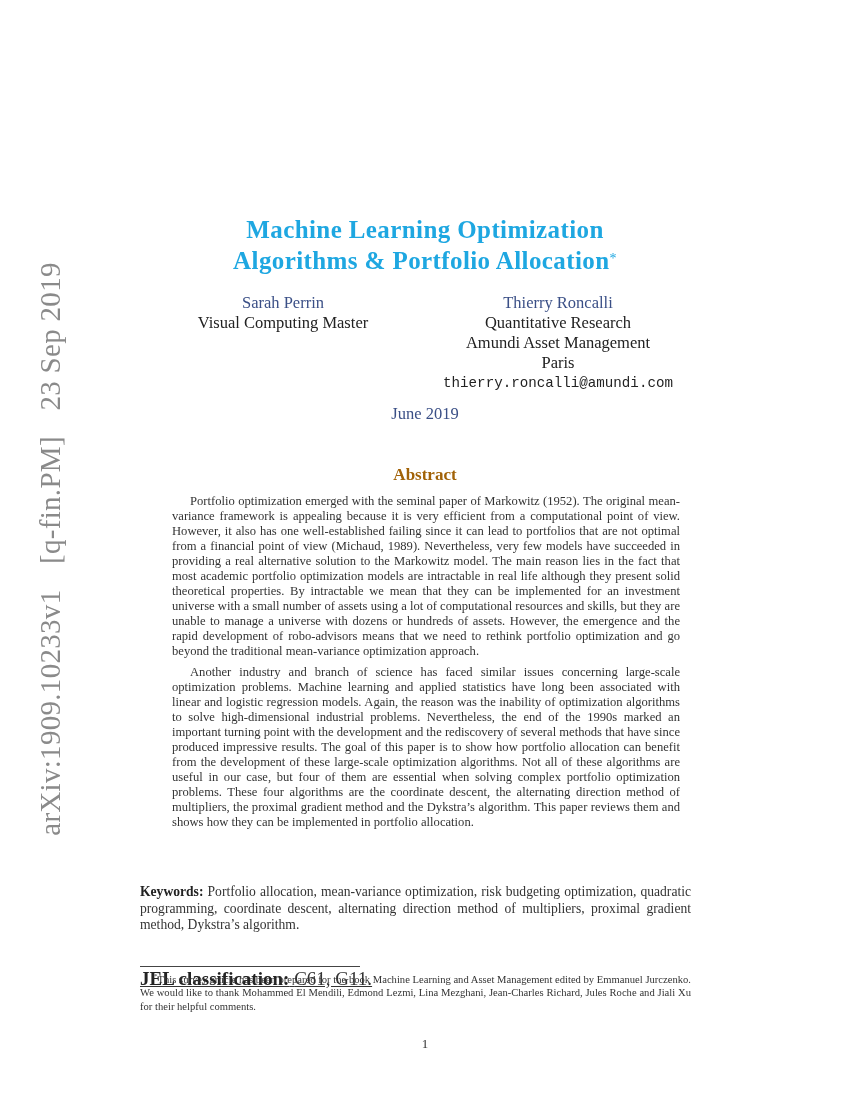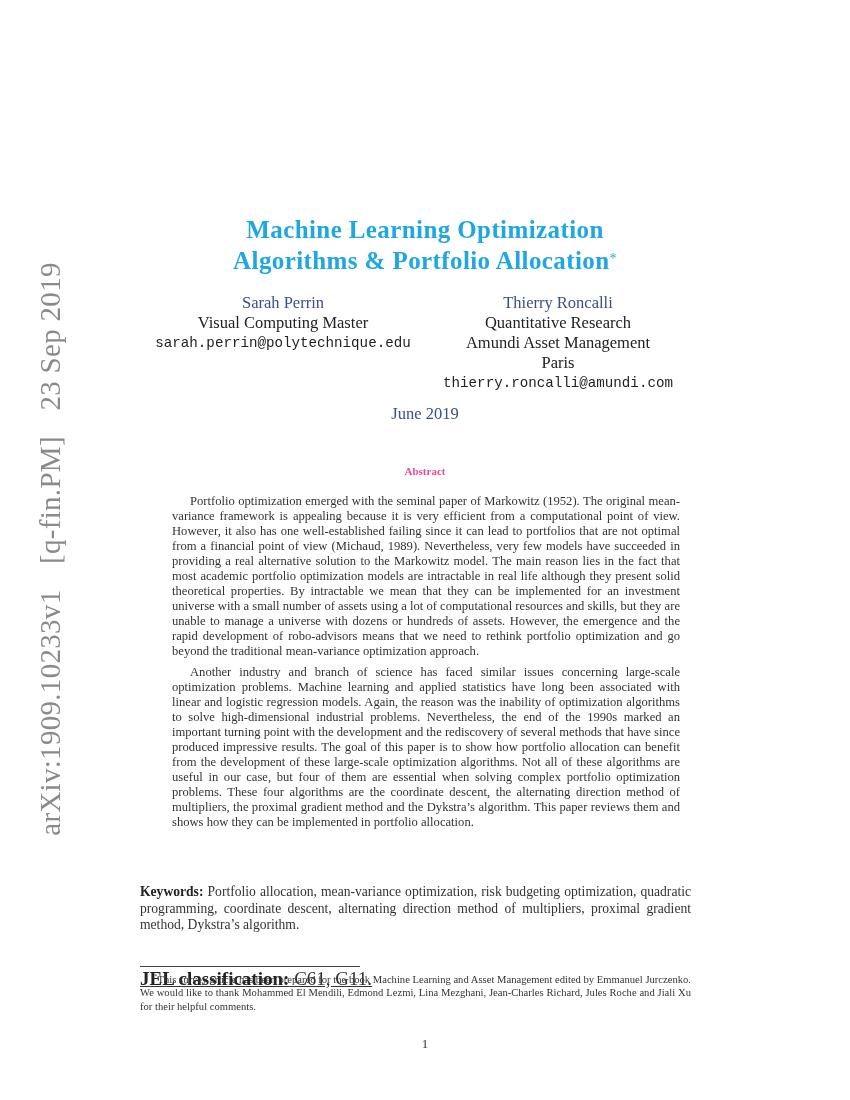--- a/index.html
+++ b/index.html
@@ -45,21 +45,21 @@
   .date {
     position: absolute; top: 404px; left: 0; right: 0;
     text-align: center;
     font-family: "Liberation Serif", "DejaVu Serif", serif;
     font-size: 16.5px; color: #3a4f86;
   }
   .abstract-head {
     position: absolute; top: 465px; left: 0; right: 0;
     text-align: center;
     font-family: "Liberation Serif", "DejaVu Serif", serif;
-    font-weight: bold; font-size: 11px; color: #ec4899;
+    font-weight: bold; font-size: 17px; color: #a16207;
   }
   .abstract {
     position: absolute; top: 488px; left: 166px; width: 520px;
     font-family: "Liberation Serif", "DejaVu Serif", serif;
     font-size: 12.6px; line-height: 15px;
     text-align: justify; color: #333;
     hyphens: auto;
   }
   .abstract p { margin: 6px; text-indent: 18px; }
   .abstract p + p { margin-top: 5px; }
@@ -105,21 +105,20 @@
 
 <div class="title">
   <div>Machine Learning Optimization</div>
   <div><span>Algorithms &amp; Portfolio Allocation</span><sup>*</sup></div>
 </div>
 
 <div class="authors">
   <div class="author a1">
     <div class="name">Sarah Perrin</div>
     <div>Visual Computing Master</div>
-    <div class="email">sarah.perrin@polytechnique.edu</div>
   </div>
   <div class="author a2">
     <div class="name">Thierry Roncalli</div>
     <div>Quantitative Research</div>
     <div>Amundi Asset Management</div>
     <div>Paris</div>
     <div class="email">thierry.roncalli@amundi.com</div>
   </div>
 </div>
 

